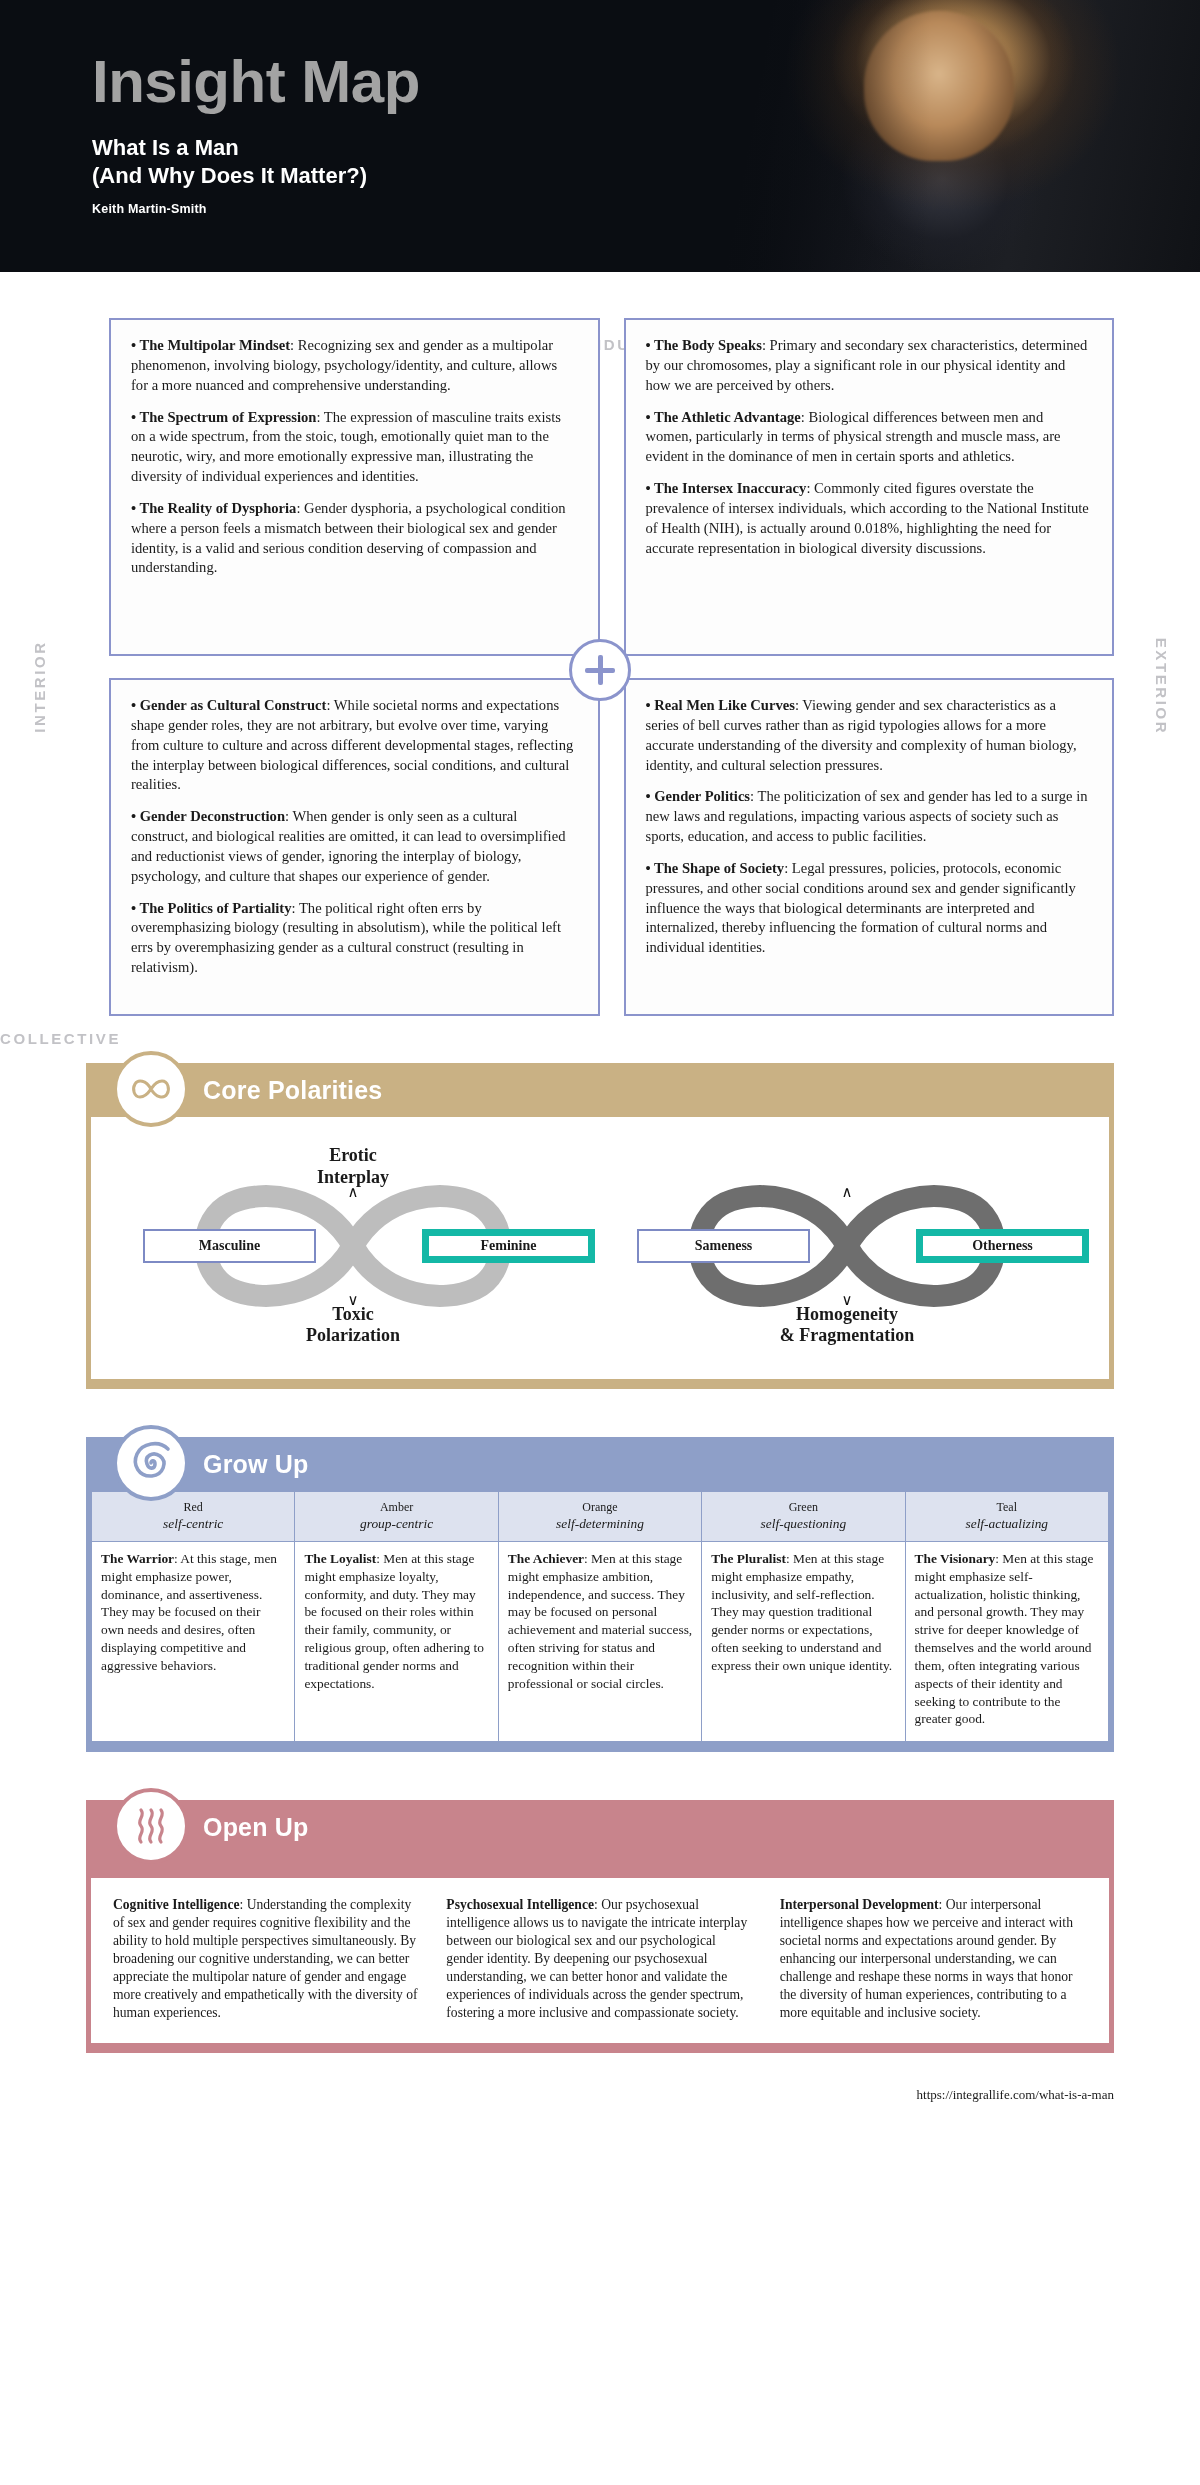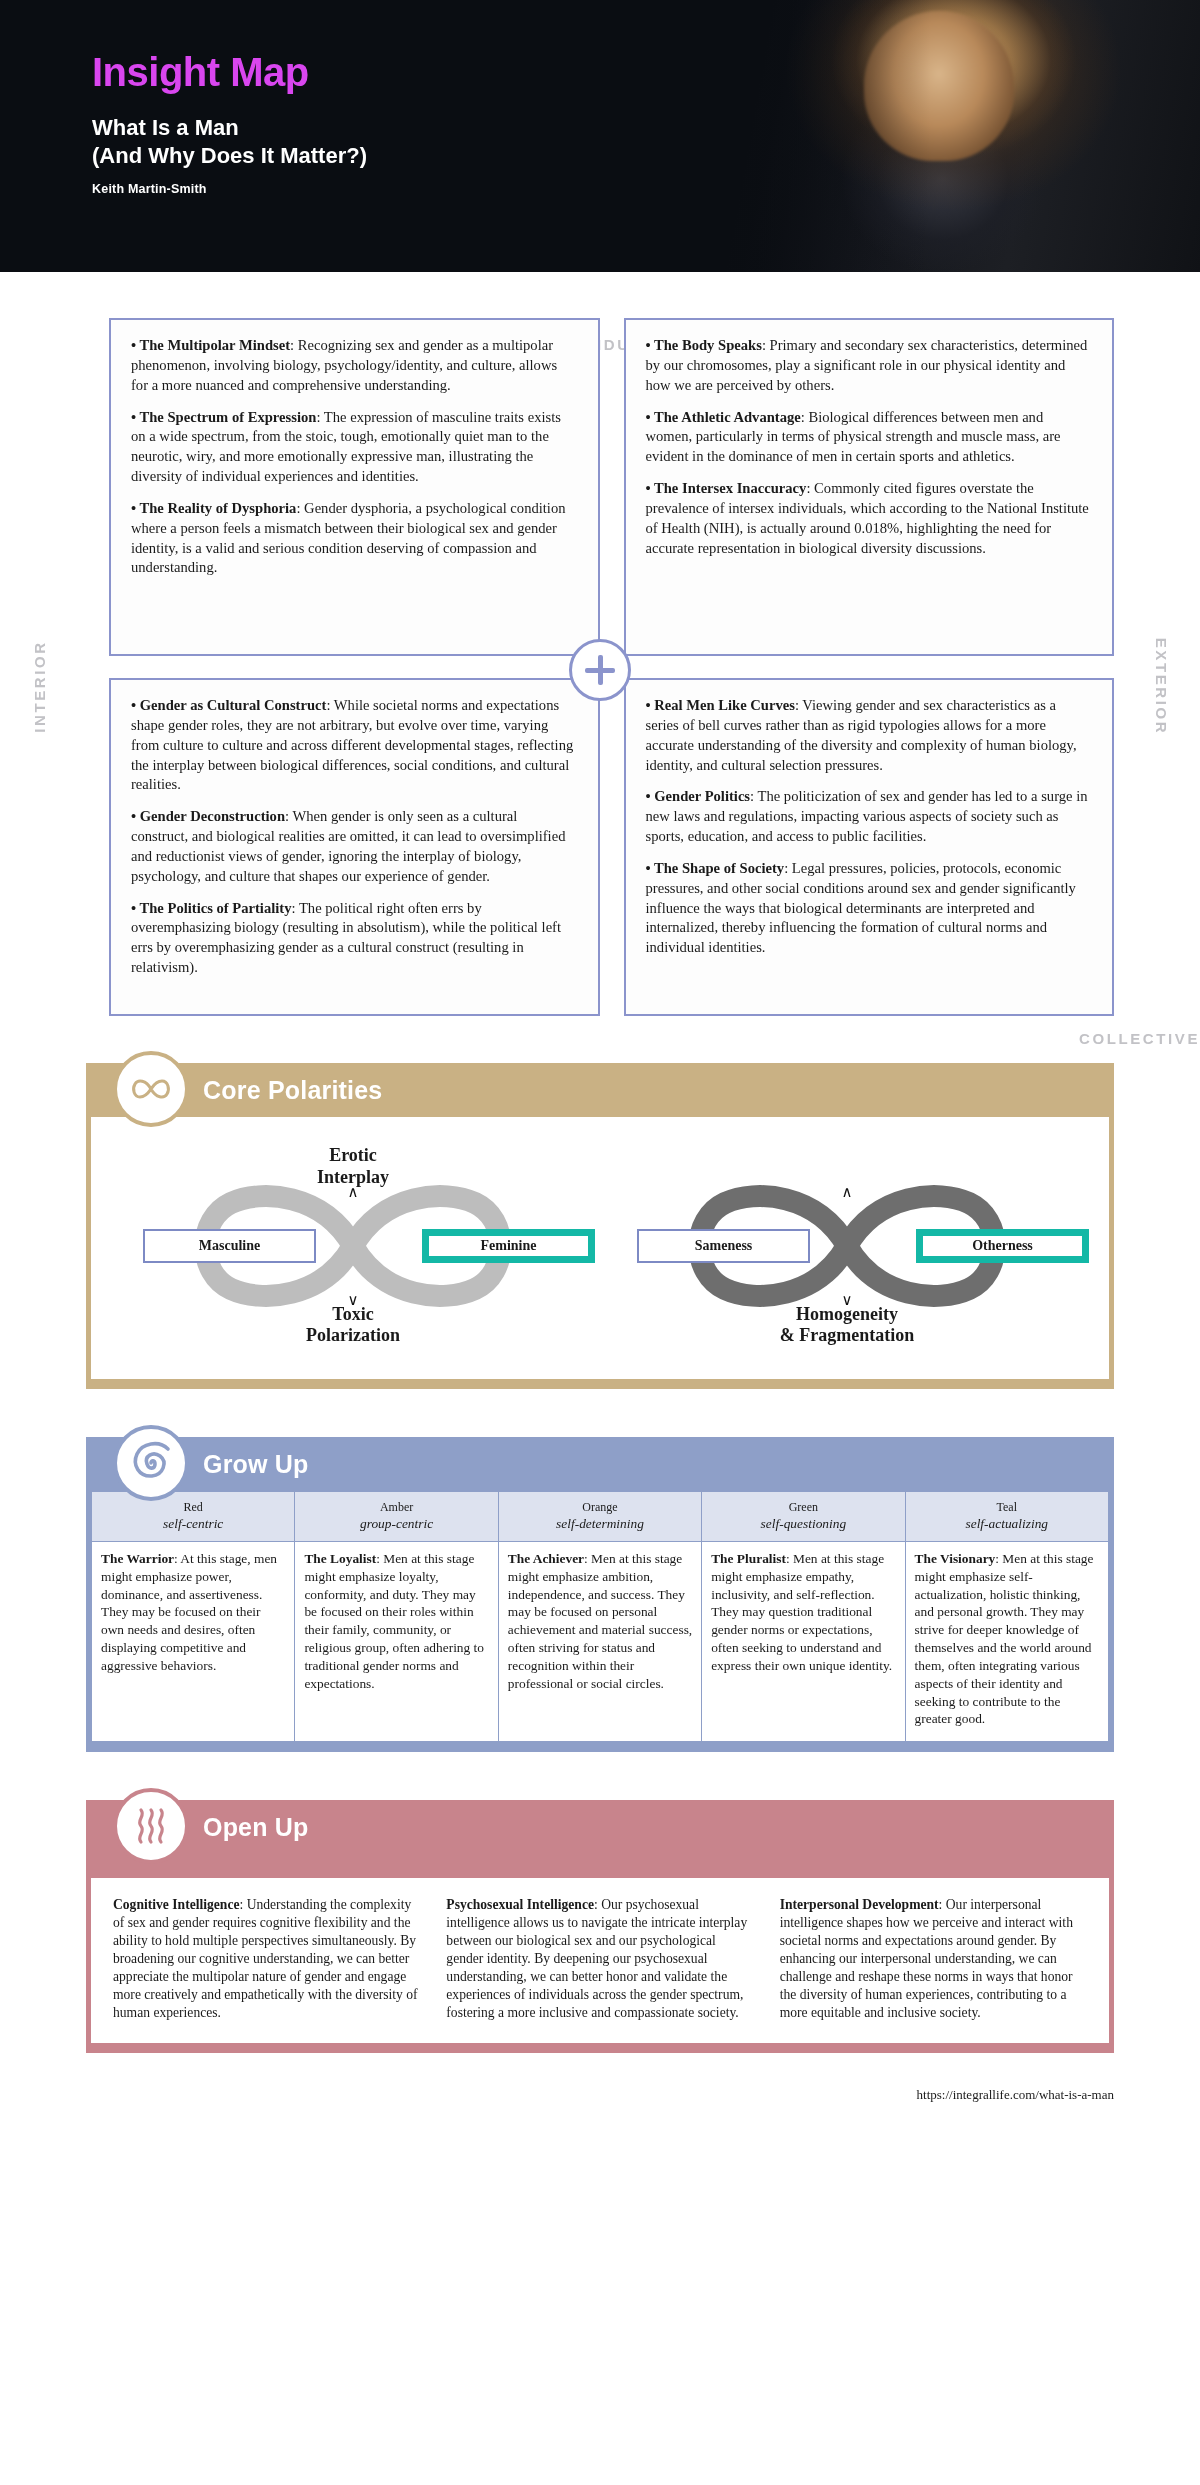--- a/index.html
+++ b/index.html
@@ -50,23 +50,23 @@
     background: linear-gradient(90deg, #0a0d12 0%, #0a0d12 55%, rgba(10,13,18,0.85) 78%, rgba(10,13,18,0) 100%);
   }
   .header-text {
     position: absolute;
     left: 92px; top: 52px;
     z-index: 5;
   }
   .header-title {
     font-family: "Liberation Sans", sans-serif;
     font-weight: 700;
-    font-size: 40px;
+    font-size: 60px;
     letter-spacing: -0.5px;
-    color: #d946ef;
+    color: #a3a3a3;
     line-height: 1.0;
   }
   .header-subtitle {
     margin-top: 22px;
     font-family: "Liberation Sans", sans-serif;
     font-weight: 700;
     font-size: 22px;
     line-height: 1.28;
     color: #ffffff;
   }
@@ -326,21 +326,21 @@
       <p><b>• The Politics of Partiality</b><span>: The political right often errs by overemphasizing biology (resulting in absolutism), while the political left errs by overemphasizing gender as a cultural construct (resulting in relativism).</span></p>
     </div>
 
     <div class="quad">
       <p><b>• Real Men Like Curves</b><span>: Viewing gender and sex characteristics as a series of bell curves rather than as rigid typologies allows for a more accurate understanding of the diversity and complexity of human biology, identity, and cultural selection pressures.</span></p>
       <p><b>• Gender Politics</b><span>: The politicization of sex and gender has led to a surge in new laws and regulations, impacting various aspects of society such as sports, education, and access to public facilities.</span></p>
       <p><b>• The Shape of Society</b><span>: Legal pressures, policies, protocols, economic pressures, and other social conditions around sex and gender significantly influence the ways that biological determinants are interpreted and internalized, thereby influencing the formation of cultural norms and individual identities.</span></p>
     </div>
   </div>
 
-  <div class="axis-label" style="position:relative;text-align:right;margin-top:14px;">COLLECTIVE</div>
+  <div class="axis-label" style="position:relative;text-align:left;margin-top:14px;">COLLECTIVE</div>
 </div>
 
 <div class="panel polar-section">
   <div class="panel-shell">
     <div class="panel-bar">
       <span class="panel-title">Core Polarities</span>
     </div>
     <div class="panel-icon">
       <svg width="46" height="26" viewBox="0 0 46 26">
         <path d="M23 13 C18 4, 10 3, 7 8 C4 13, 6 21, 12 21 C18 21, 21 16, 23 13 C25 10, 28 5, 34 5 C40 5, 42 13, 39 18 C36 23, 28 22, 23 13 Z" fill="none" stroke="#c9b184" stroke-width="3"></path>

